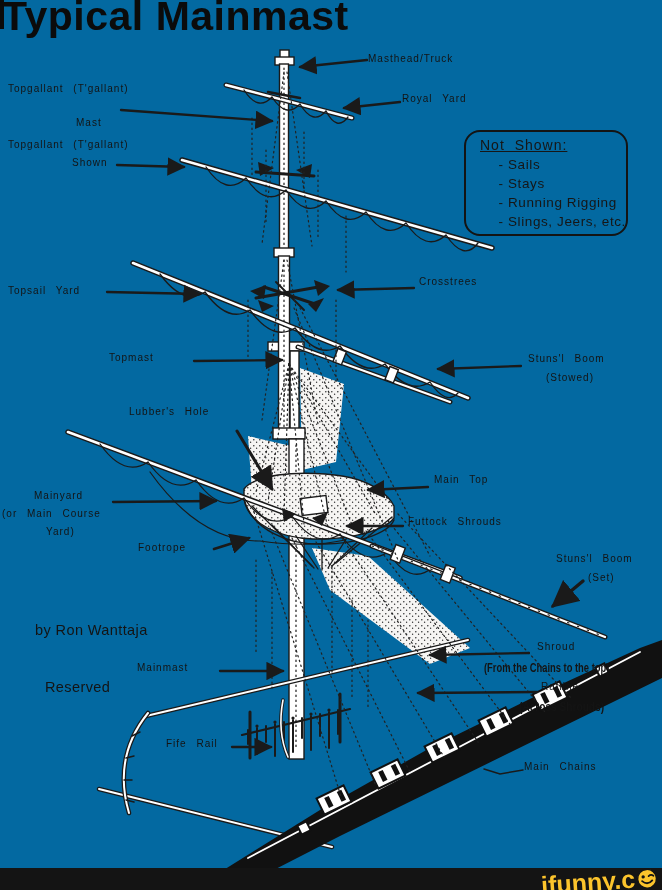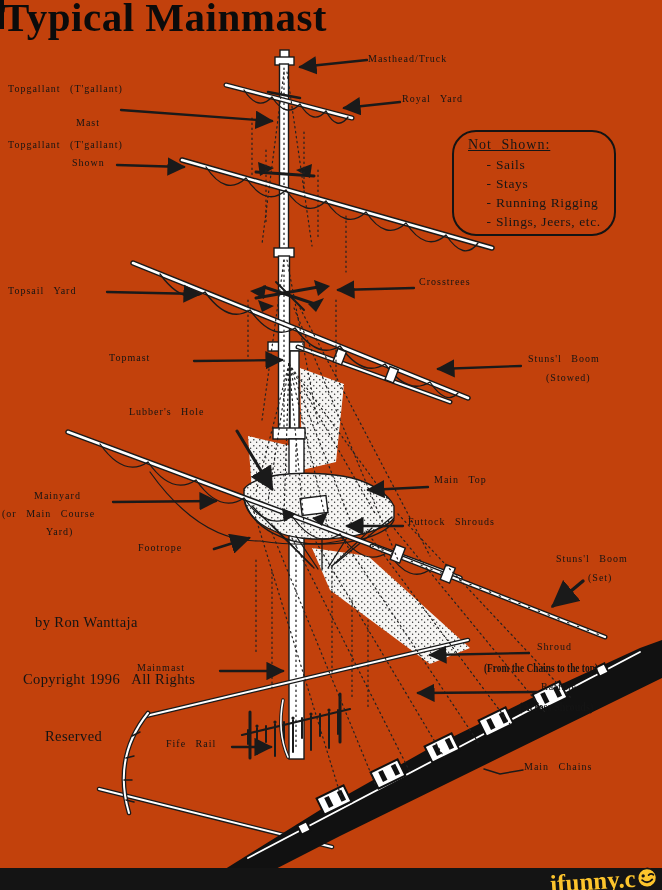--- a/index.html
+++ b/index.html
@@ -1,36 +1,36 @@
 <!DOCTYPE html>
 <html><head>
 <meta charset="utf-8">
 <style>
   html,body{margin:0;padding:0;background:#888;}
-  .screen{position:relative;width:662px;height:890px;background:#c2410c;overflow:hidden;
-          font-family:Liberation Serif, serif;color:#161616;}
+  .screen{position:relative;width:662px;height:890px;background:#0369a1;overflow:hidden;
+          font-family:Liberation Sans, sans-serif;color:#161616;}
   .edge-strip{position:absolute;left:0;top:0;width:4px;height:29px;background:#0b0b0b;}
   .page-title{position:absolute;left:2px;top:-7px;font-size:41px;font-weight:bold;
               letter-spacing:.5px;color:#0b0b0b;white-space:nowrap;}
   svg.diagram{position:absolute;left:0;top:0;}
   .lbl{position:absolute;font-size:10px;letter-spacing:1px;word-spacing:6px;
        white-space:nowrap;color:#141414;}
   .note{position:absolute;font-size:13px;font-weight:bold;white-space:nowrap;
         transform-origin:left top;color:#141414;}
-  .nsbox{position:absolute;left:452px;top:130px;width:164px;height:106px;
-         border:2.2px solid #141414;border-radius:24px;box-sizing:border-box;
+  .nsbox{position:absolute;left:464px;top:130px;width:164px;height:106px;
+         border:2.2px solid #141414;border-radius:16px;box-sizing:border-box;
          padding:5px 0 0 14px;background:transparent;}
   .nsbox .nshead{font-size:14px;letter-spacing:1px;word-spacing:5px;
                  text-decoration:underline;margin-bottom:2px;}
   .nsrow{display:flex;font-size:13.5px;letter-spacing:.6px;line-height:19px;}
   .nsrow .dash{width:14px;text-align:center;margin-left:14px;}
   .credit{position:absolute;left:23px;top:575px;font-size:14.5px;line-height:19px;
           letter-spacing:.4px;white-space:pre;color:#141414;}
   .credit .book{font-weight:bold;font-style:italic;letter-spacing:.6px;}
-  .credit .ind1{padding-left:12px;}
+  .credit .ind1{padding-left:12px;margin-top:8px;}
   .credit .ind2{padding-left:22px;}
   .bottom-bar{position:absolute;left:0;top:868px;width:662px;height:22px;background:#141414;}
   .watermark{position:absolute;right:3px;top:863px;transform:rotate(-4deg);
              transform-origin:right bottom;display:flex;align-items:center;gap:1px;}
   .watermark .wmtext{font-size:25px;font-weight:bold;color:#fcc42c;letter-spacing:0;}
 </style>
 </head>
 <body>
 
 <div class="screen">
@@ -343,21 +343,20 @@
   <div class="lbl" style="left:137px;top:662px">Mainmast</div>
   <div class="lbl" style="left:537px;top:641px">Shroud</div>
   <div class="note" style="left:484px;top:660px;transform:scaleX(.72)">(From the Chains to the top)</div>
   <div class="lbl" style="left:541px;top:681px">Ratline</div>
   <div class="note" style="left:519px;top:699px;transform:scaleX(.78)">(Across Shrouds)</div>
   <div class="lbl" style="left:166px;top:738px">Fife Rail</div>
   <div class="lbl" style="left:524px;top:761px">Main Chains</div>
 
   <div class="credit">
     <div class="ind1">by Ron Wanttaja</div>
-    <div>Copyright 1996   All Rights</div>
     <div class="ind2">Reserved</div>
   </div>
 
   <div class="bottom-bar"></div>
   <div class="watermark">
     <span class="wmtext">ifunny.c</span>
     <svg width="22" height="22" viewBox="0 0 20 20">
       <circle cx="10" cy="10" r="8.6" fill="#fcc42c" stroke="#141414" stroke-width="1.4"></circle>
       <circle cx="6.6" cy="8" r="1.5" fill="#141414"></circle>
       <path d="M11.6,7.6 q2.2,-1.8 4.4,0" stroke="#141414" stroke-width="1.6" fill="none" stroke-linecap="round"></path>

